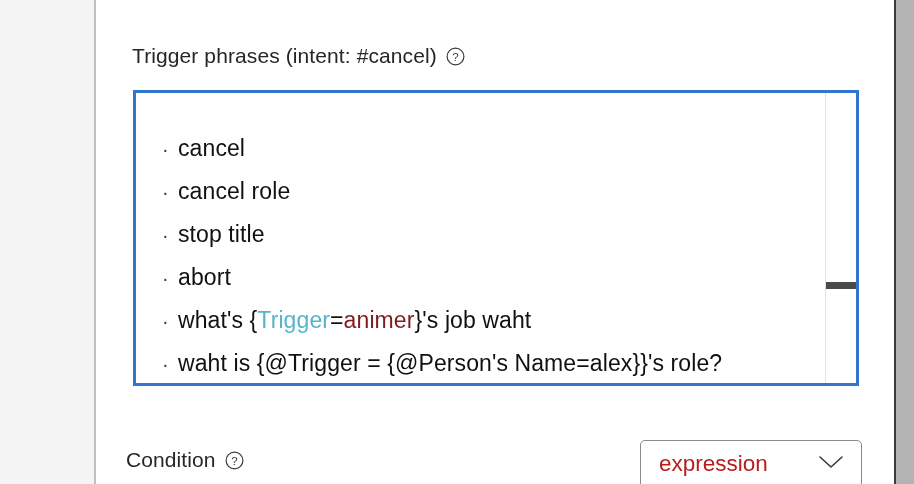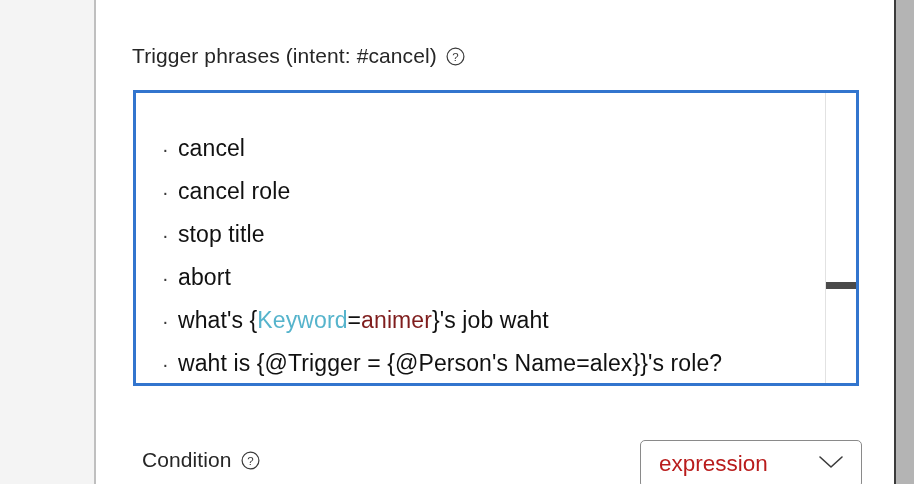--- a/index.html
+++ b/index.html
@@ -73,21 +73,21 @@
     display: inline-flex;
     align-items: center;
     justify-content: center;
     width: 19px;
     height: 19px;
     flex: none;
   }
   .help-icon svg { display: block; }
 
   #trigger-label-row { left: 34px; top: 44px; }
-  #condition-label-row { left: 44px; top: 448px; }
+  #condition-label-row { left: 28px; top: 448px; }
 
   
   #trigger-editor {
     position: absolute;
     left: 35px;
     top: 90px;
     width: 726px;
     height: 296px;
     border: 3px solid #3275ce;
     background: #ffffff;
@@ -184,21 +184,21 @@
   </div>
 
   <div id="trigger-editor">
 
     <div id="phrase-list">
 
     <div class="phrase-line"><span class="bullet">·</span><span class="tok-plain">cancel</span></div>
         <div class="phrase-line"><span class="bullet">·</span><span class="tok-plain">cancel role</span></div>
         <div class="phrase-line"><span class="bullet">·</span><span class="tok-plain">stop title</span></div>
         <div class="phrase-line"><span class="bullet">·</span><span class="tok-plain">abort</span></div>
-        <div class="phrase-line"><span class="bullet">·</span><span class="tok-plain">what's {</span><span class="tok-entity">Keyword</span><span class="tok-plain">=</span><span class="tok-value">animer</span><span class="tok-plain">}'s job waht</span></div>
+        <div class="phrase-line"><span class="bullet">·</span><span class="tok-plain">what's {</span><span class="tok-entity">Trigger</span><span class="tok-plain">=</span><span class="tok-value">animer</span><span class="tok-plain">}'s job waht</span></div>
         <div class="phrase-line"><span class="bullet">·</span><span class="tok-plain">waht is {@Trigger = {@Person's Name=alex}}'s role?</span></div>
       </div>
 
     <div id="editor-scroll-track">
       <div id="editor-scroll-thumb"></div>
     </div>
   </div>
 
   <div class="field-label-row" id="condition-label-row">
     <span class="field-label">Condition</span>

